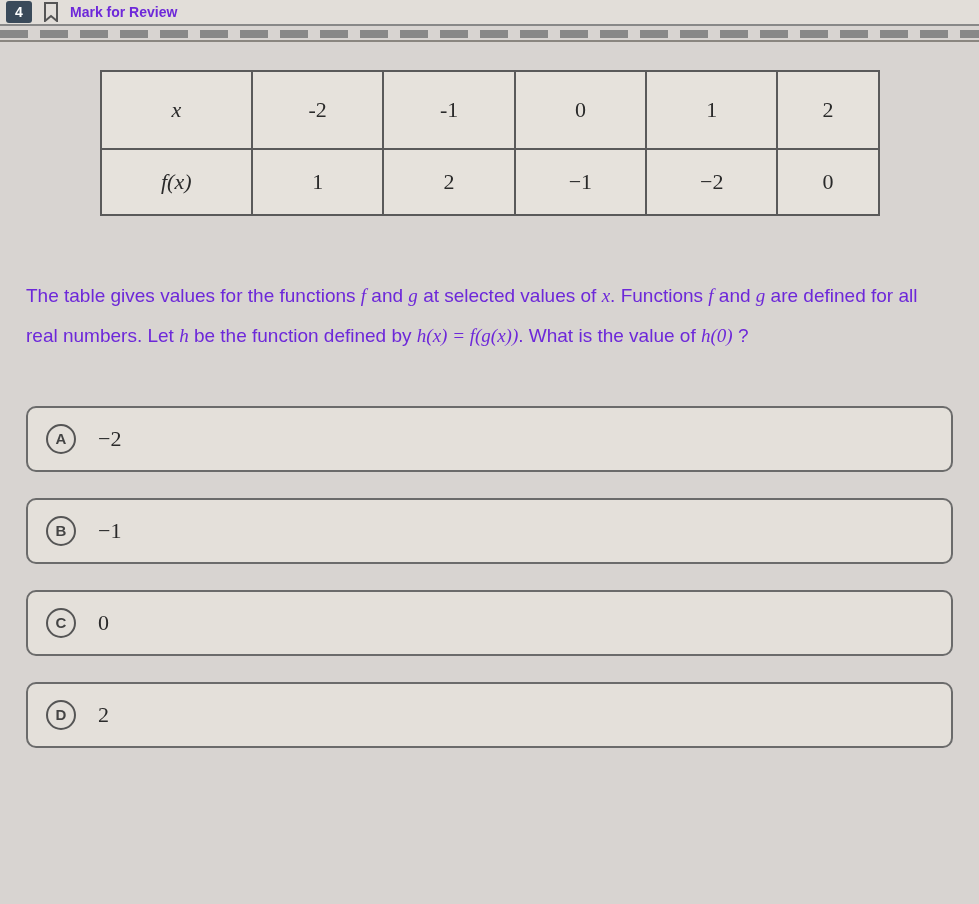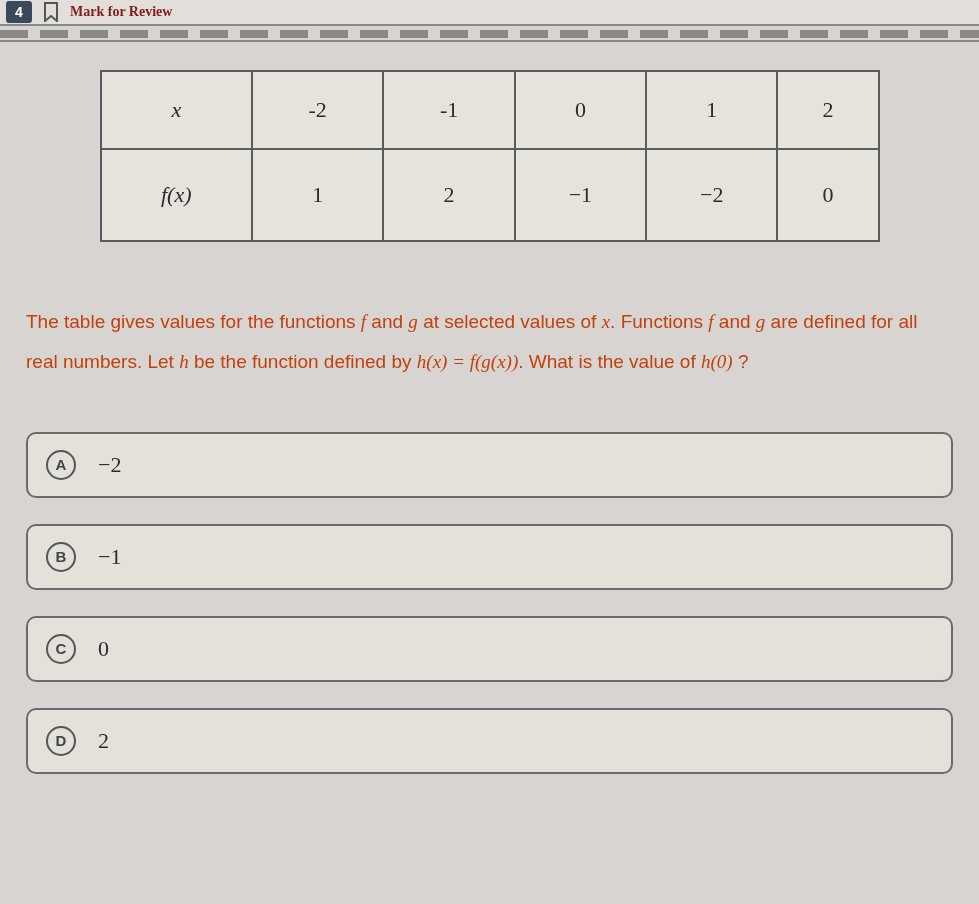--- a/index.html
+++ b/index.html
@@ -25,23 +25,23 @@
     background: #3a4a5a;
     color: #fff;
     font-family: Arial, sans-serif;
     font-size: 14px;
     font-weight: bold;
     display: flex; align-items: center; justify-content: center;
     border-radius: 3px;
   }
   .bookmark-icon svg { display: block; }
   .mark-label {
-    font-family: Liberation Serif, serif;
+    font-family: Liberation Sans, sans-serif;
     font-size: 14px;
-    color: #7f1d1d;
+    color: #6d28d9;
     font-weight: bold;
   }
   .dash-row {
     height: 8px;
     background: repeating-linear-gradient(90deg,#888 0 28px,transparent 28px 40px);
     margin: 4px 0 2px 0;
   }
   .solid-row { height:2px; background:#8a8680; margin-bottom:8px;}
   
   .content {
@@ -49,34 +49,34 @@
   }
 
   table.func {
     border-collapse: collapse;
     margin: 10px auto 60px auto;
     width: 780px;
     background: #e6e2dc;
   }
   table.func td {
     border: 2px solid #5a5a5a;
-    height: 92px;
+    height: 66px;
     text-align: center;
     font-size: 22px;
     vertical-align: middle;
   }
   table.func td.hdr { font-style: italic; }
   table.func tr:first-child td { height: 78px; }
   .fx { font-style: italic; }
 
   .question {
     font-family: Arial, sans-serif;
     font-size: 19px;
     line-height: 2.1;
-    color: #c2410c;
+    color: #6d28d9;
     margin: 0 6px 50px 6px;
   }
   .question .mi { font-family: Georgia, serif; font-style: italic; }
 
   .choices { display:flex; flex-direction:column; gap:26px; padding:0 6px;}
   .choice {
     border: 2px solid #6b6b6b;
     border-radius: 10px;
     background: #e4e0da;
     padding: 16px 18px;

